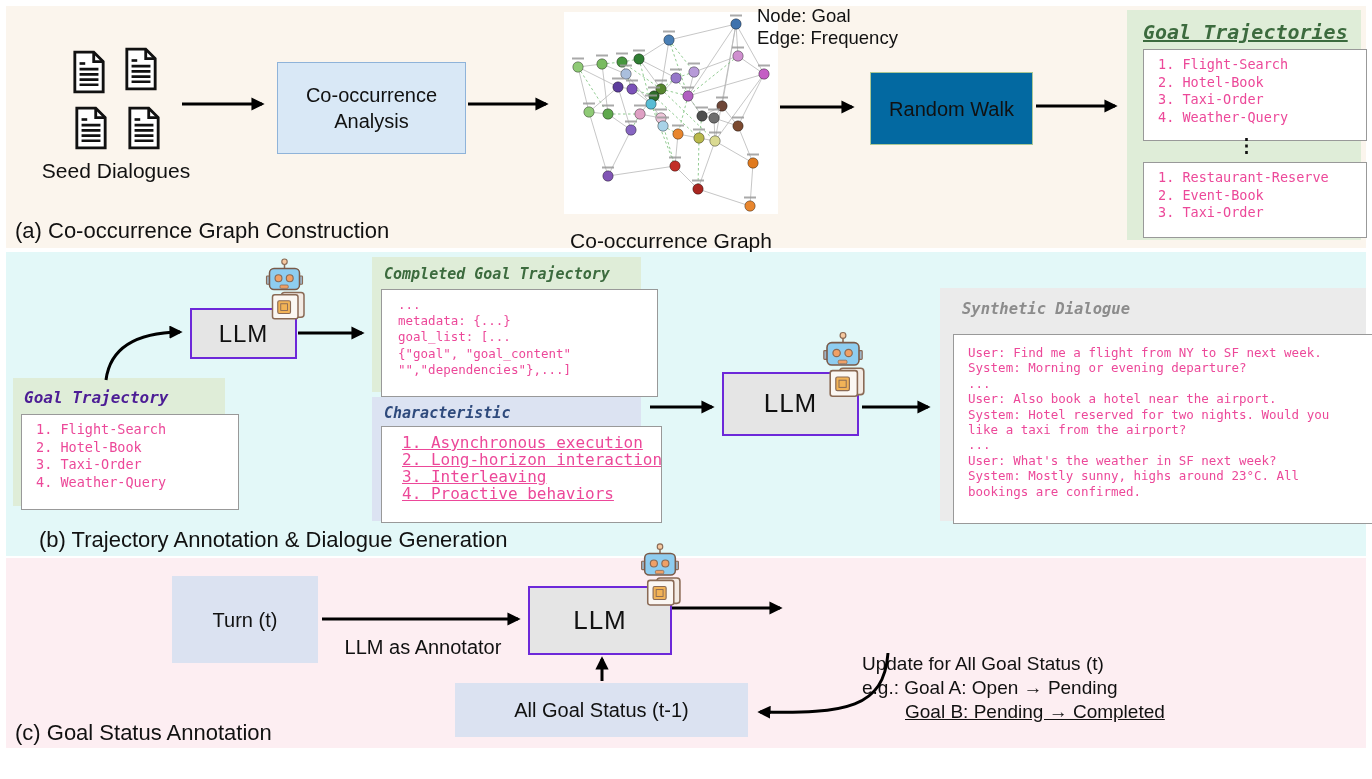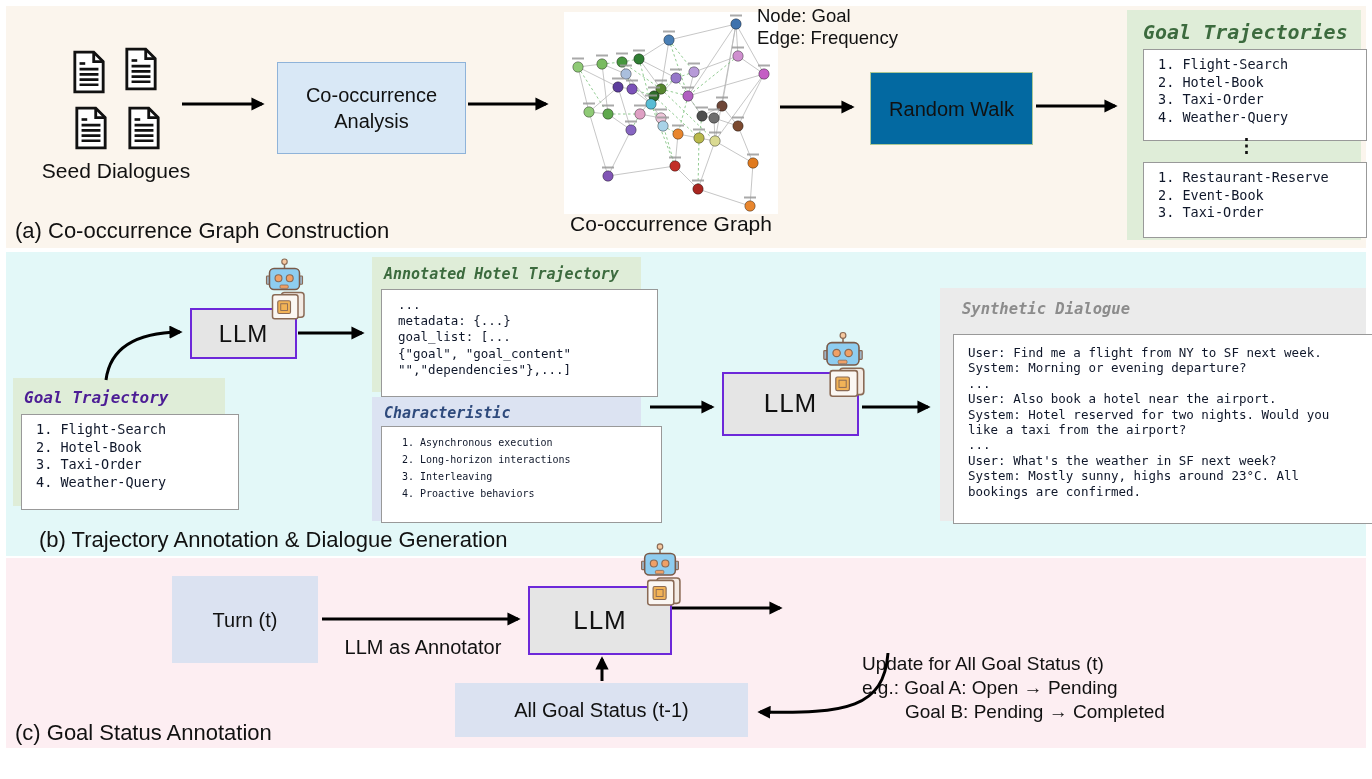--- a/index.html
+++ b/index.html
@@ -13,30 +13,30 @@
             text-align:center;font-size:20px;line-height:1.3;}
   .analysis-box{background:#d9e8f6;border:1.5px solid #8fb3d9;}
   .walk-box{background:#0369a1;border:1.5px solid #abc795;}
   .llm-box{background:#e5e5e5;border:2px solid #6d28d9;font-size:26px;letter-spacing:1px;}
   .c-box{background:#dbe2f1;font-size:20px;}
   
   .panel{position:absolute;}
   .panel-title{position:absolute;font-family:"DejaVu Sans Mono", monospace;
                font-weight:bold;font-style:italic;white-space:nowrap;}
   .white-box{position:absolute;background:#ffffff;border:1.5px solid #999;
-             font-family:"DejaVu Sans Mono", monospace;color:#0f172a;white-space:pre;overflow:hidden;}
+             font-family:"DejaVu Sans Mono", monospace;color:#ec4899;white-space:pre;overflow:hidden;}
   .mono14{font-size:13.5px;line-height:17.5px;padding:6px 8px 4px 14px;}
   .mono12{font-size:12.5px;line-height:16.2px;padding:7px 8px 4px 16px;}
-  .mono12b{font-size:10px;line-height:17px;padding:7px 8px 4px 20px;}
+  .mono12b{font-size:16px;line-height:17px;padding:7px 8px 4px 20px;text-decoration:underline;}
   .dlg{font-size:12.5px;line-height:15.4px;padding:10px 8px 4px 14px;}
   .ellipsis{position:absolute;font-weight:bold;font-size:19px;letter-spacing:0;}
-  .caption{position:absolute;font-size:21px;text-align:center;}
+  .caption{position:absolute;font-size:21px;text-align:center;margin-top:17px;}
   .annot{position:absolute;font-size:18.5px;line-height:22px;}
   .update-note{position:absolute;font-size:19px;line-height:24px;white-space:pre;}
-  .update-note div:nth-child(3){padding-left:43px;}
+  .update-note div:nth-child(3){padding-left:43px;text-decoration:underline;}
   .center-lines{display:flex;flex-direction:column;align-items:center;justify-content:center;
                 width:100%;height:100%;}
   .graph-panel{position:absolute;background:#ffffff;}
   svg.overlay{position:absolute;left:0;top:0;pointer-events:none;}
 </style>
 </head>
 <body>
 
 <div class="canvas">
 
@@ -246,21 +246,21 @@
       <div>Node: Goal</div>
       <div>Edge: Frequency</div>
     </div>
   <div class="caption" style="left:554px;top:212px;width:234px;">Co-occurrence Graph</div>
 
   <div class="proc-box walk-box" style="left:870px;top:72px;width:161px;height:71px;">
     <span>Random Walk</span>
   </div>
 
   <div class="panel" style="left:1127px;top:10px;width:234px;height:230px;background:#dfedd8;">
-    <div class="panel-title" style="left:16px;top:10px;font-size:20px;color:#3c6b3e;">Goal Trajectories</div>
+    <div class="panel-title" style="left:16px;top:10px;font-size:20px;color:#3c6b3e;text-decoration:underline;">Goal Trajectories</div>
     <div class="white-box mono14" style="left:16px;top:39px;width:200px;height:80px;"><div>1. Flight-Search</div><div>2. Hotel-Book</div><div>3. Taxi-Order</div><div>4. Weather-Query</div></div>
     <div class="ellipsis" style="left:110px;top:124px;">⋮</div>
     <div class="white-box mono14" style="left:16px;top:152px;width:200px;height:64px;"><div>1. Restaurant-Reserve</div><div>2. Event-Book</div><div>3. Taxi-Order</div></div>
   </div>
 
   <div class="sec-label" style="left:15px;top:218px;">(a) Co-occurrence Graph Construction</div>
 
   <div class="section" style="top:252px;height:304px;background:#e3f8f8;"></div>
 
   <div class="panel" style="left:13px;top:378px;width:212px;height:128px;background:#dfedd8;">
@@ -269,21 +269,21 @@
   </div>
 
   <div class="proc-box llm-box" style="left:190px;top:308px;width:103px;height:47px;font-size:24px;">
     <span>LLM</span>
   </div>
   <svg class="abs" style="left:262px;top:258px" width="45" height="63">
       <use href="#robot"></use>
     </svg>
 
   <div class="panel" style="left:372px;top:257px;width:269px;height:135px;background:#dfedd8;">
-    <div class="panel-title" style="left:12px;top:8px;font-size:15px;color:#3c6b3e;">Annotated Hotel Trajectory</div>
+    <div class="panel-title" style="left:12px;top:8px;font-size:15px;color:#3c6b3e;">Completed Goal Trajectory</div>
     <div class="white-box mono12" style="left:9px;top:32px;width:251px;height:95px;"><div>...</div><div>metadata: {...}</div><div>goal_list: [...</div><div>{"goal", "goal_content"</div><div>"","dependencies"},...]</div></div>
   </div>
 
   <div class="panel" style="left:372px;top:397px;width:269px;height:124px;background:#dce3f2;">
     <div class="panel-title" style="left:12px;top:7px;font-size:15px;color:#2e4a7c;">Characteristic</div>
     <div class="white-box mono12b" style="left:9px;top:29px;width:251px;height:84px;"><div>1. Asynchronous execution</div><div>2. Long-horizon interactions</div><div>3. Interleaving</div><div>4. Proactive behaviors</div></div>
   </div>
 
   <div class="proc-box llm-box" style="left:722px;top:372px;width:133px;height:60px;">
     <span>LLM</span>

